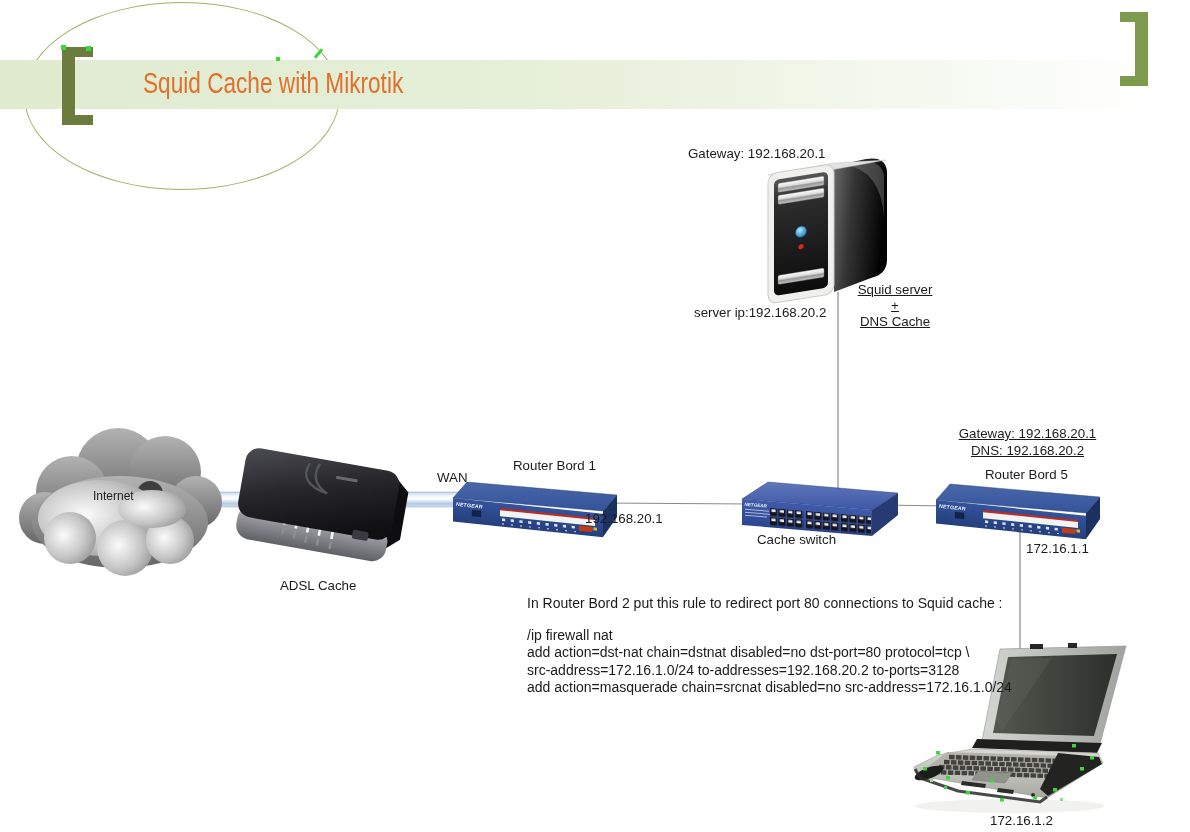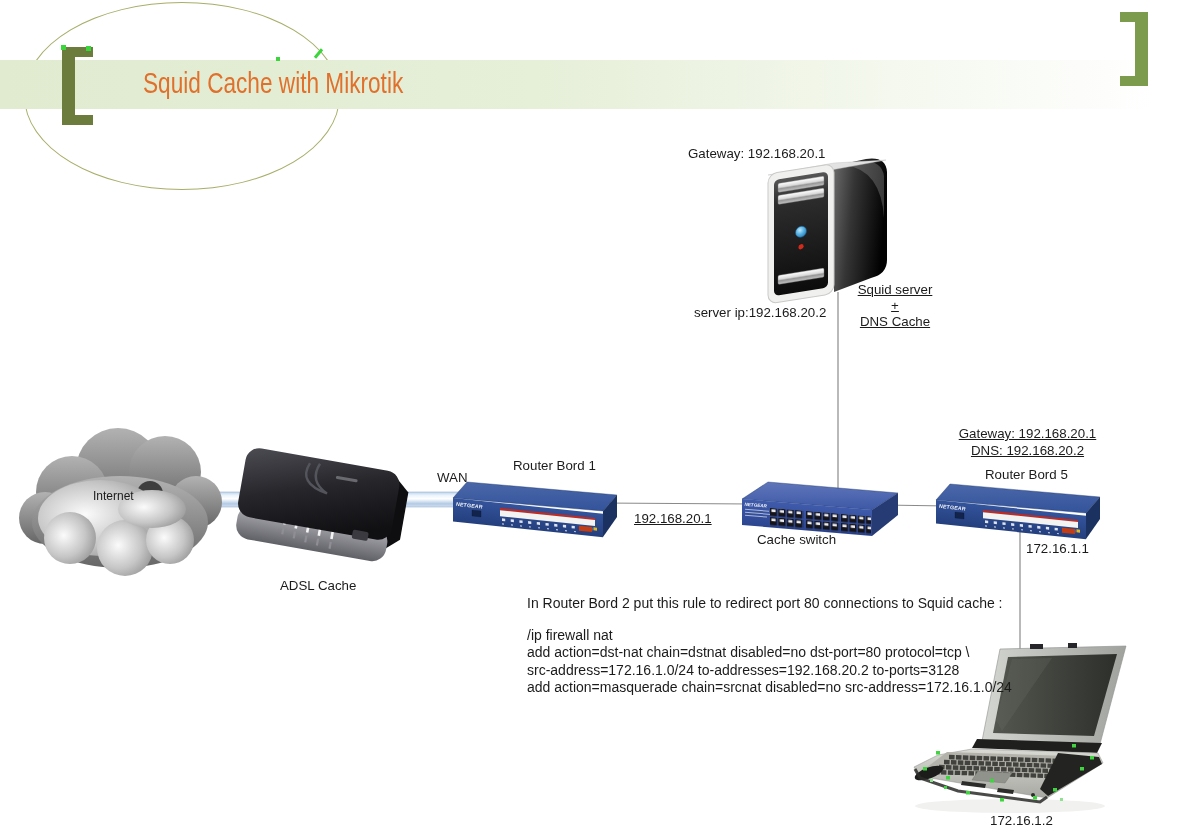--- a/index.html
+++ b/index.html
@@ -285,21 +285,21 @@
     <div>Squid server</div>
     <div>+</div>
     <div>DNS Cache</div>
   </div>
 
   <div class="lbl lbl-sm" style="left:93px;top:489px;">Internet</div>
   <div class="lbl" style="left:280px;top:578px;">ADSL Cache</div>
 
   <div class="lbl" style="left:437px;top:470px;">WAN</div>
   <div class="lbl" style="left:513px;top:458px;">Router Bord 1</div>
-  <div class="lbl" style="left:634px;top:511px;text-decoration:underline;">192.168.20.1</div>
+  <div class="lbl" style="left:585px;top:511px;">192.168.20.1</div>
 
   <div class="lbl" style="left:757px;top:532px;">Cache switch</div>
 
   <div class="lbl center" style="left:930px;top:425px;width:195px;line-height:17px;">
     <div>Gateway: 192.168.20.1</div>
     <div>DNS: 192.168.20.2</div>
   </div>
   <div class="lbl" style="left:985px;top:467px;">Router Bord 5</div>
   <div class="lbl" style="left:1026px;top:541px;">172.16.1.1</div>
 

